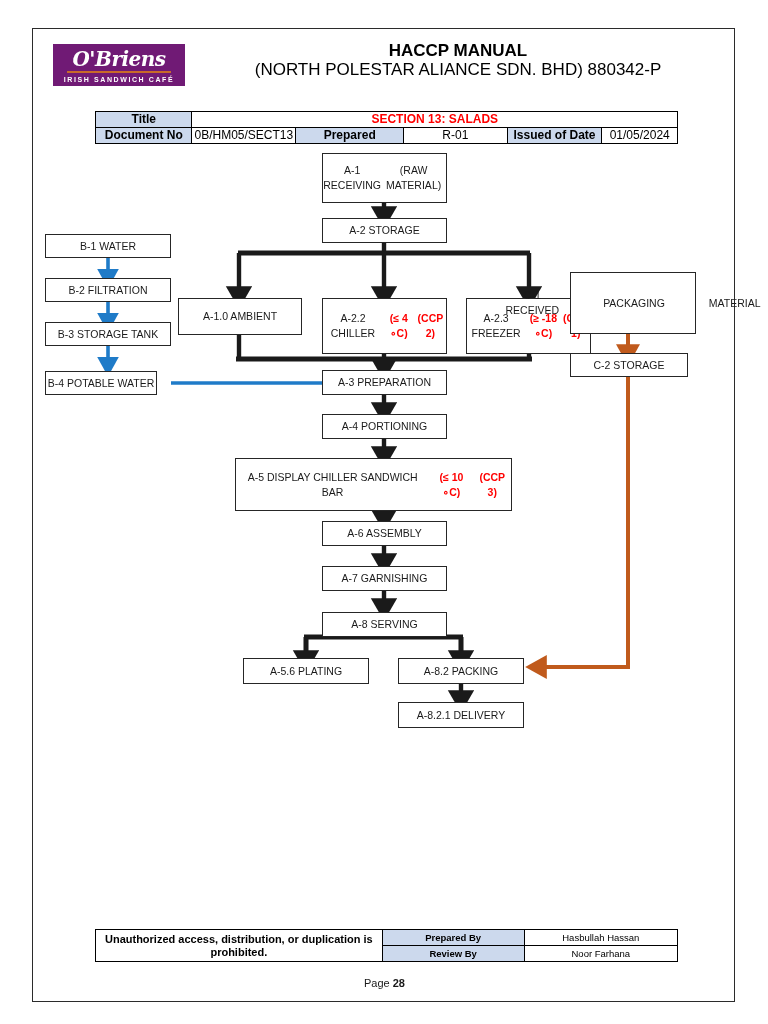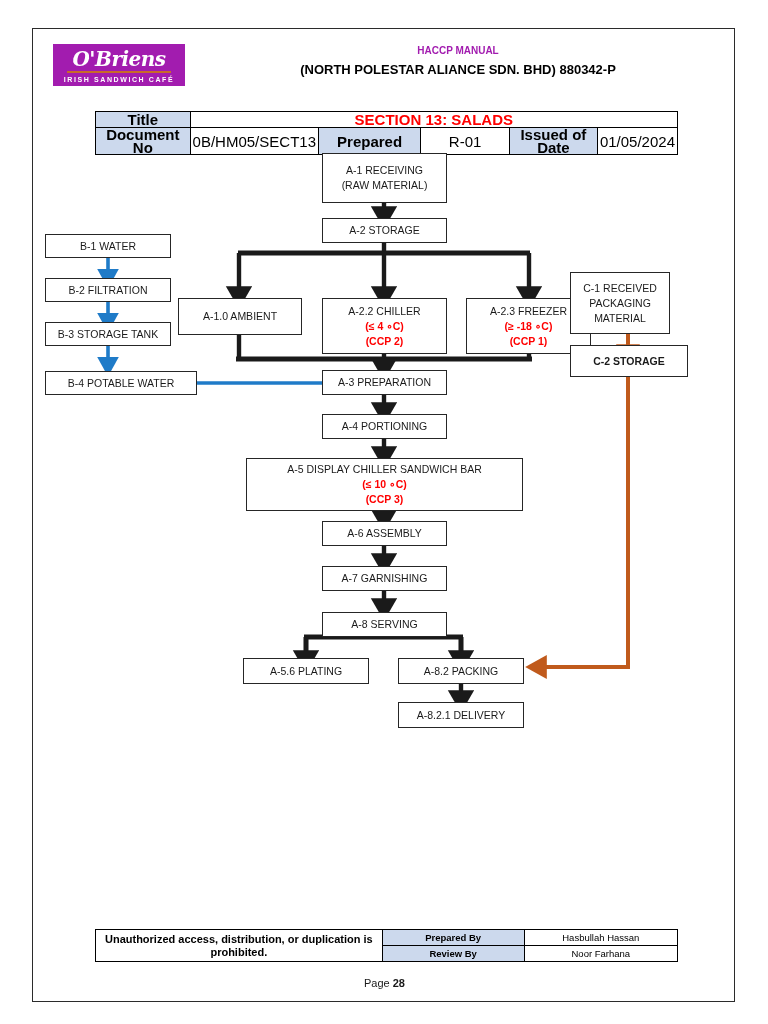--- a/index.html
+++ b/index.html
@@ -25,21 +25,21 @@
     background: #fff;
   }
 
   
   #logo {
     position: absolute;
     left: 20px;
     top: 15px;
     width: 132px;
     height: 42px;
-    background: #a21caf;
+    background: #701a75;
     overflow: hidden;
   }
   #logo .script {
     position: absolute;
     left: 50%;
     top: 3px;
     transform: translateX(-50%);
     color: #ffffff;
     font-family: "DejaVu Serif", serif;
     font-style: italic;
@@ -70,46 +70,46 @@
   }
 
   #title-block {
     position: absolute;
     left: 190px;
     top: 12px;
     width: 470px;
     text-align: center;
   }
   #title-block .l1 {
-    font-size: 10px;
-    font-weight: bold;
-    color: #a21caf;
+    font-size: 17px;
+    font-weight: bold;
+    color: #000000;
     line-height: 19px;
   }
   #title-block .l2 {
-    font-size: 13px;
-    font-weight: bold;
+    font-size: 17px;
+    font-weight: normal;
     color: #000;
     line-height: 19px;
   }
   #title-block .l3 {
     font-size: 11.5px;
     font-weight: bold;
     color: #1f4e9c;
     line-height: 19px;
   }
 
   
   #doc-table {
     position: absolute;
     left: 62px;
     top: 82px;
     width: 583px;
     border-collapse: collapse;
-    font-size: 15px;
+    font-size: 12px;
   }
   #doc-table td {
     border: 1px solid #000;
     height: 15px;
     text-align: center;
     padding: 0 2px;
     color: #000;
     line-height: 13px;
   }
   #doc-table td.hdr {
@@ -128,21 +128,21 @@
     top: 0;
     width: 703px;
     height: 974px;
   }
   .node {
     position: absolute;
     box-sizing: border-box;
     border: 1.3px solid #262626;
     background: #fff;
     display: flex;
-    flex-direction: column;
+    flex-direction: row;
     align-items: center;
     justify-content: center;
     font-size: 10.5px;
     color: #1a1a1a;
     text-align: center;
     line-height: 15px;
     z-index: 3;
   }
   .node .red {
     color: #ff0000;
@@ -326,21 +326,21 @@
     </div>
 
     <div class="node" style="left:289px; top:341px; width:125px; height:25px;">
       <div>A-3 PREPARATION</div>
     </div>
 
     <div class="node" style="left:289px; top:385px; width:125px; height:25px;">
       <div>A-4 PORTIONING</div>
     </div>
 
-    <div class="node" style="left:213px; top:429px; width:277px; height:53px;">
+    <div class="node" style="left:202px; top:429px; width:277px; height:53px;">
       <div>A-5 DISPLAY CHILLER SANDWICH BAR</div>
       <div class="red">(≤ 10 ∘C)</div>
       <div class="red">(CCP 3)</div>
     </div>
 
     <div class="node" style="left:289px; top:492px; width:125px; height:25px;">
       <div>A-6 ASSEMBLY</div>
     </div>
 
     <div class="node" style="left:289px; top:537px; width:125px; height:25px;">
@@ -368,31 +368,31 @@
     </div>
 
     <div class="node" style="left:12px; top:249px; width:126px; height:24px;">
       <div>B-2 FILTRATION</div>
     </div>
 
     <div class="node" style="left:12px; top:293px; width:126px; height:24px;">
       <div>B-3 STORAGE TANK</div>
     </div>
 
-    <div class="node" style="left:12px; top:342px; width:152px; height:24px;">
+    <div class="node" style="left:12px; top:342px; width:112px; height:24px;">
       <div>B-4 POTABLE WATER</div>
     </div>
 
-    <div class="node" style="left:537px; top:243px; width:100px; height:62px;">
+    <div class="node" style="left:537px; top:243px; width:126px; height:62px;gap:44px;">
       <div>C-1 RECEIVED</div>
       <div>PACKAGING</div>
       <div>MATERIAL</div>
     </div>
 
-    <div class="node" style="left:537px; top:316px; width:118px; height:32px;font-weight:bold;">
+    <div class="node" style="left:537px; top:324px; width:118px; height:24px;">
       <div>C-2 STORAGE</div>
     </div>
 
   </div>
 
   <table id="foot-table">
     <tbody>
         <tr>
       <td class="notice" rowspan="2" style="width:291px;">Unauthorized access, distribution, or duplication is prohibited.</td>
       <td class="hdr" style="width:140px;">Prepared By</td>

